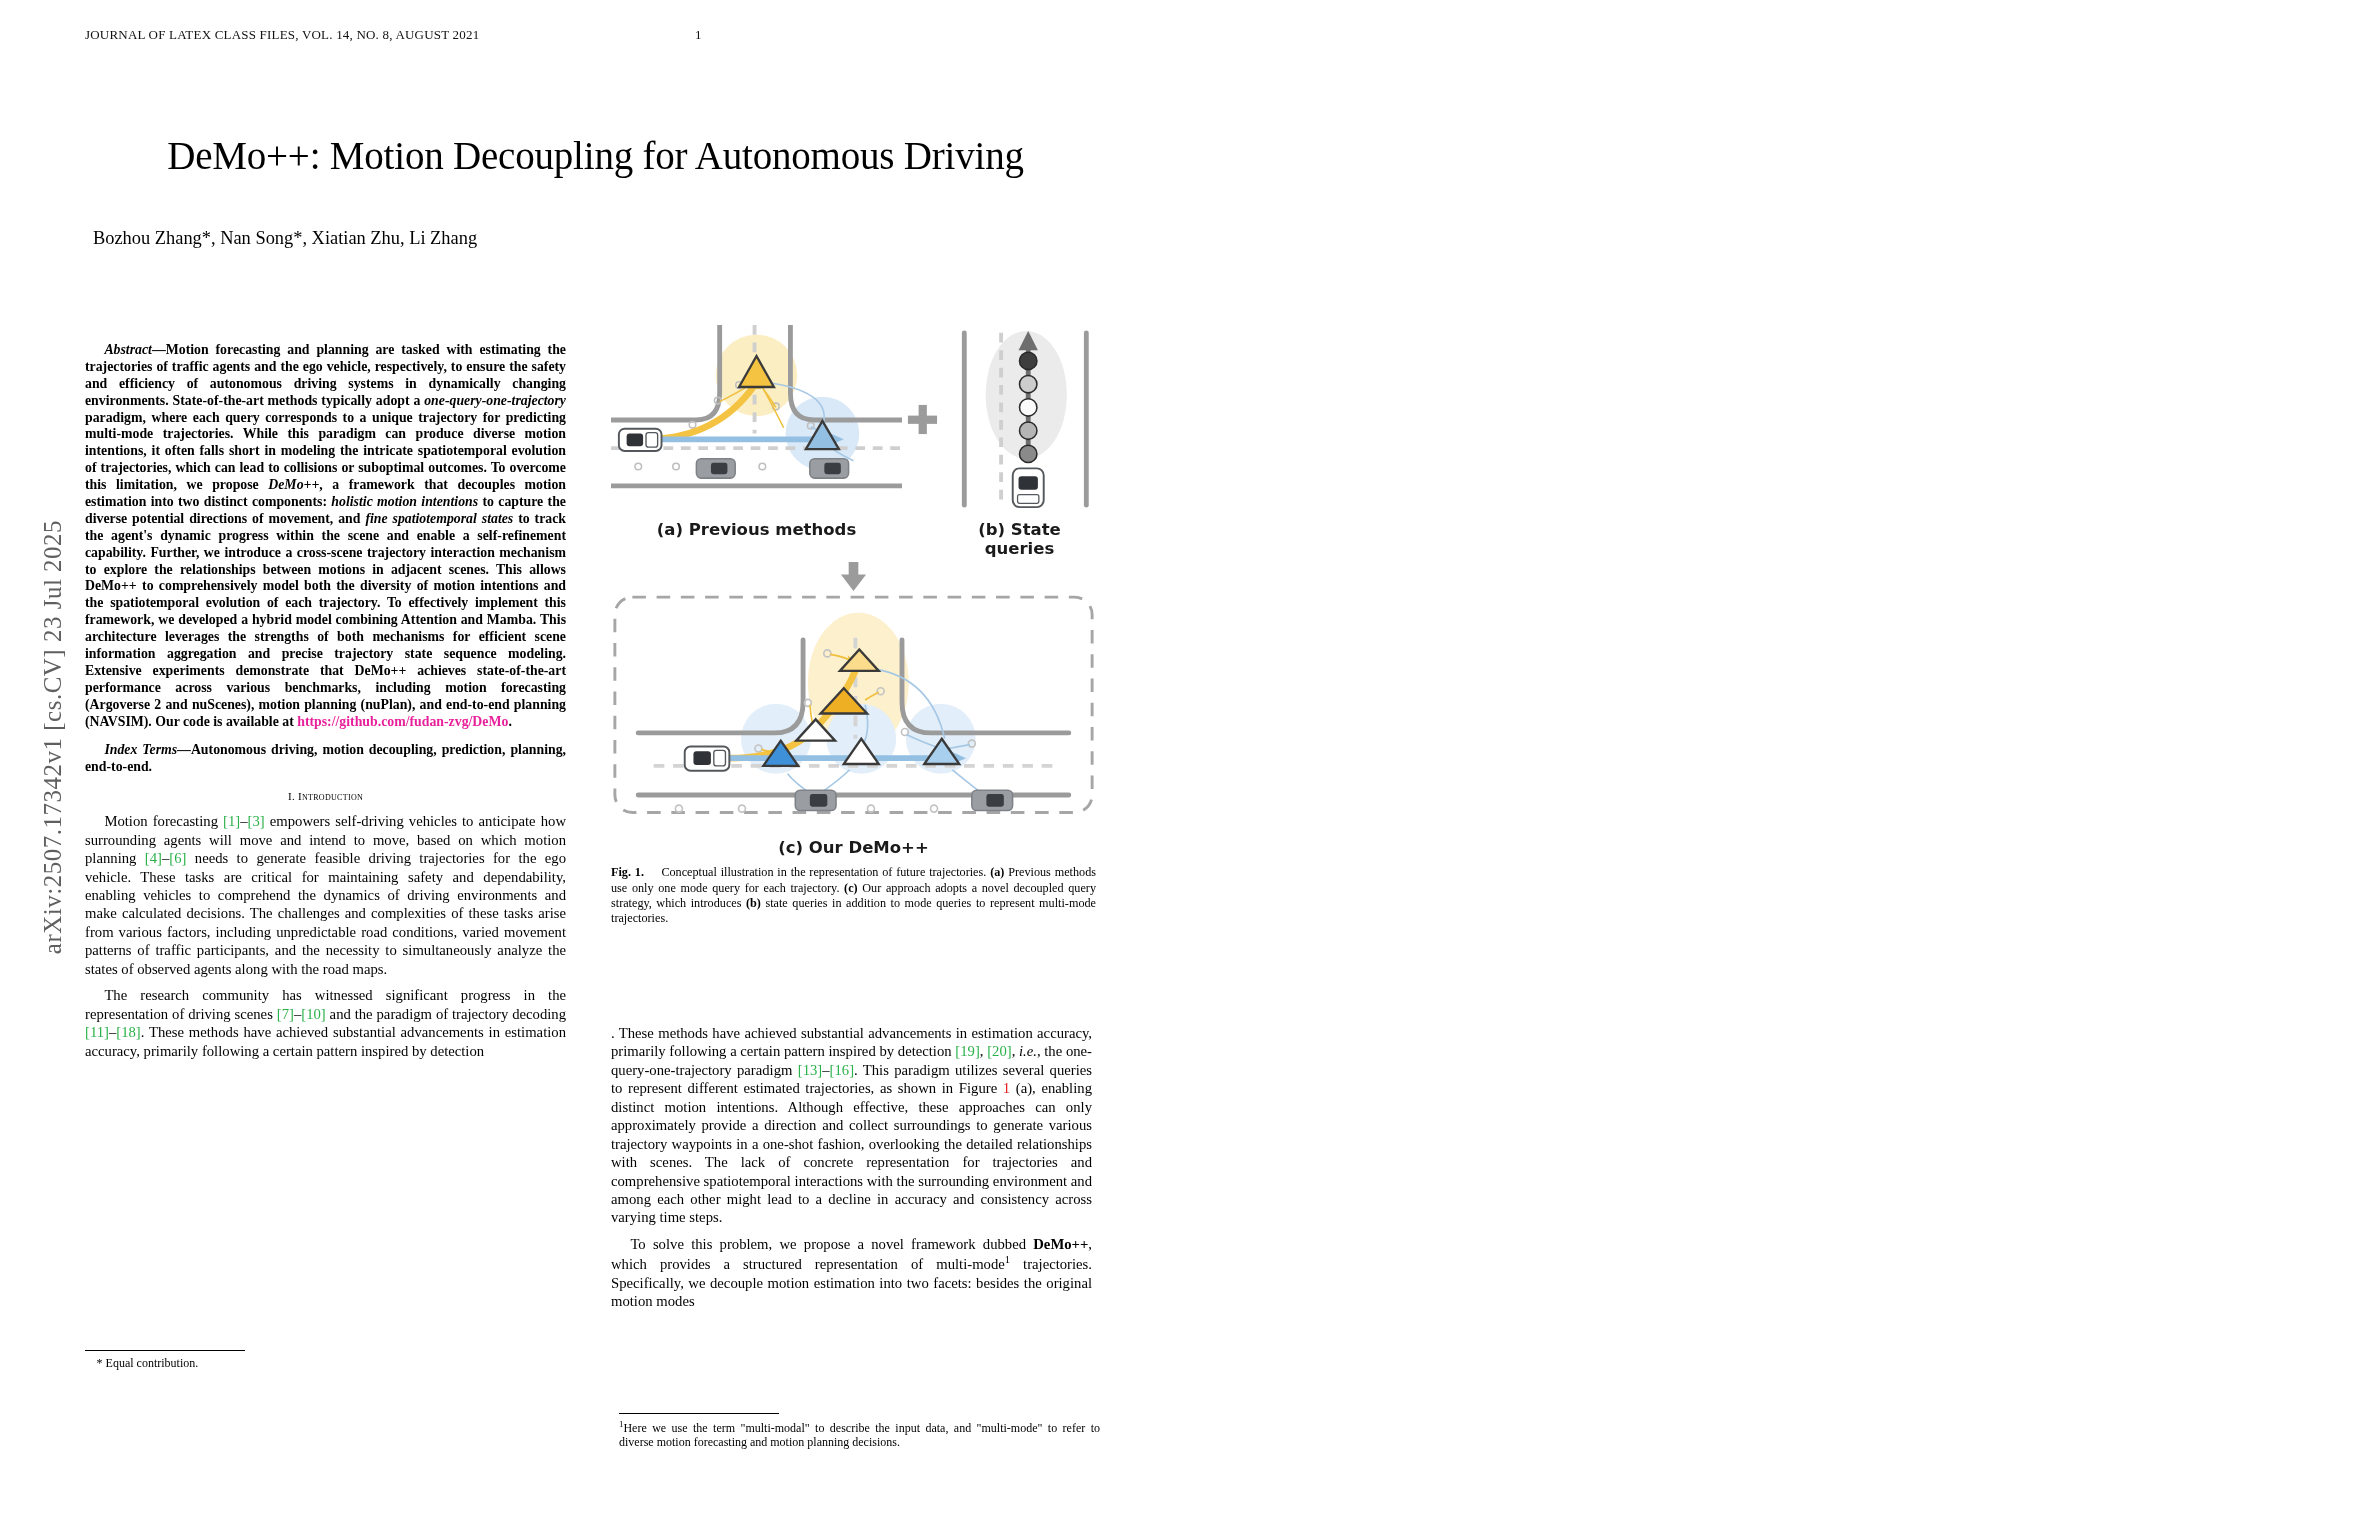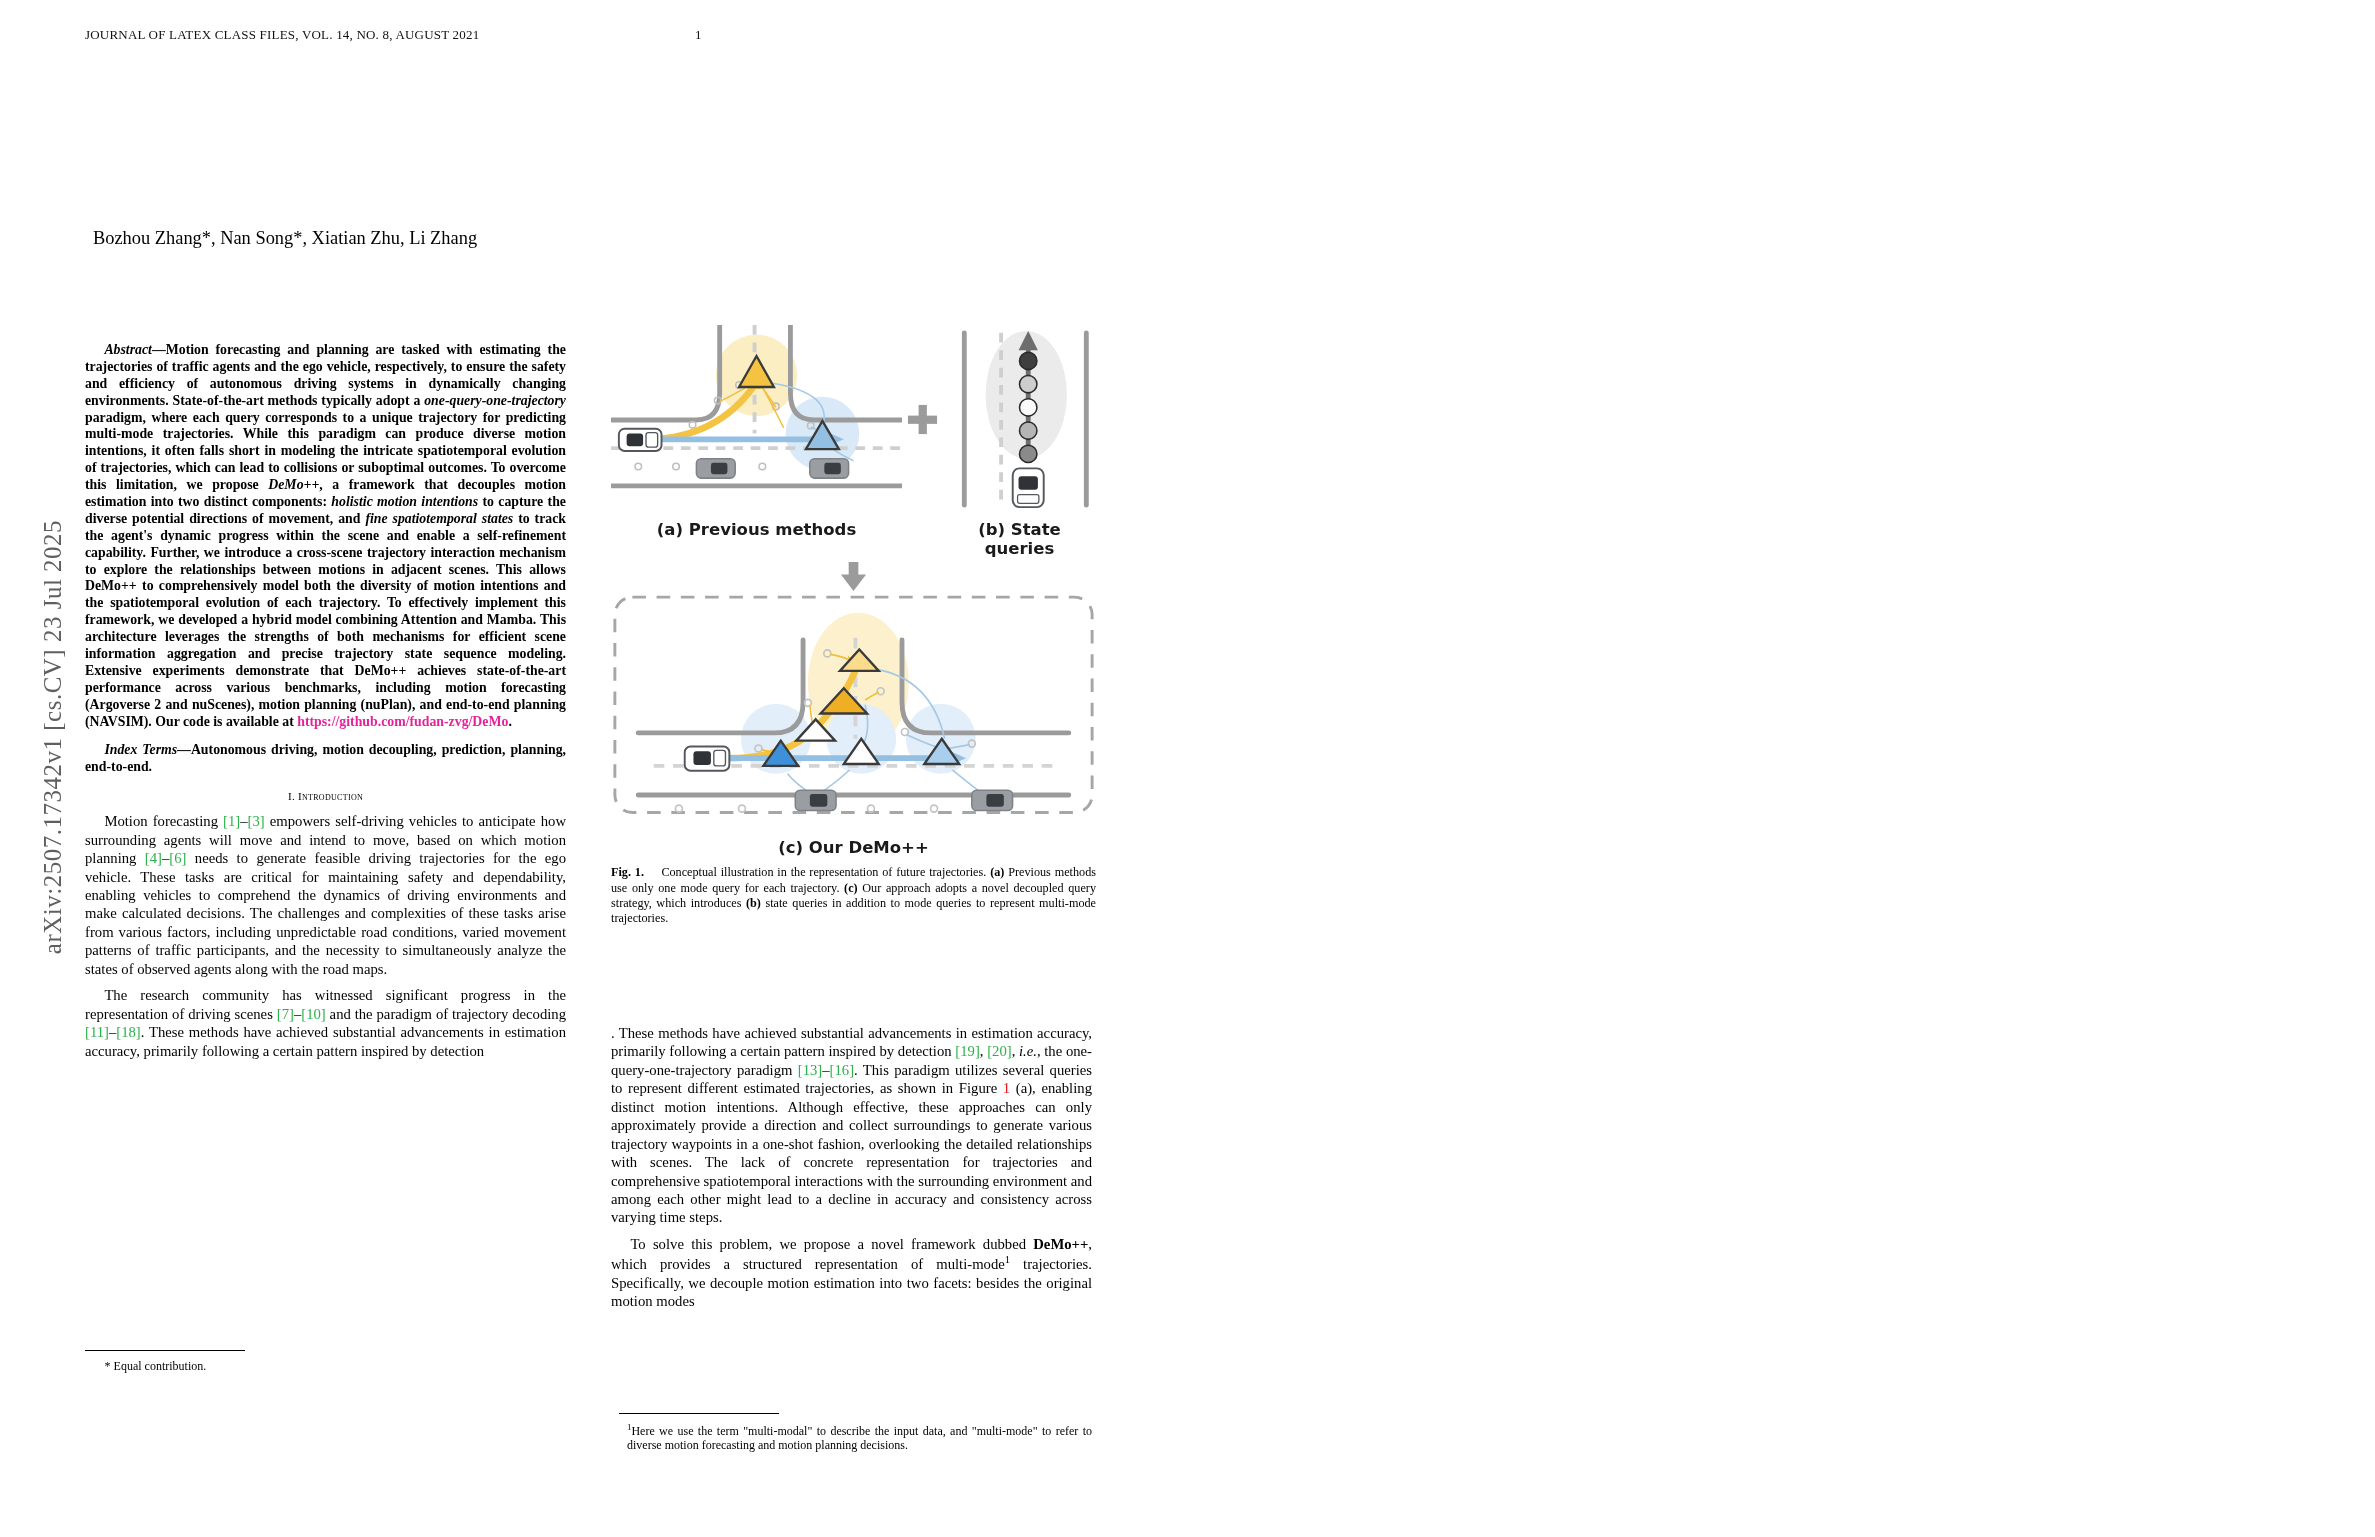--- a/index.html
+++ b/index.html
@@ -130,21 +130,21 @@
     border-top: 1px solid #000;
     width: 160px;
     margin: 8.7px 0 4.9px 0;
   }
   .footnote {
     font-size: 12px;
     line-height: 1.2;
     text-align: justify;
     text-indent: 0;
   }
-  .footnote p { text-indent: 11.6px; margin: 8px; }
+  .footnote p { text-indent: 11.6px; margin: 0; }
   .footnote p.ni { text-indent: 0; }
 
   
   .figure-box {
     position: absolute;
     left: 611px;
     top: 325px;
     width: 485px;
   }
   .fig-caption {
@@ -171,20 +171,21 @@
 
 <div class="spread">
 
   <div class="page page-left">
 
     <div class="runhead runhead-left">JOURNAL OF LATEX CLASS FILES, VOL. 14, NO. 8, AUGUST 2021</div>
     <div class="pagenum pagenum-1">1</div>
 
     <div class="arxiv-stamp">arXiv:2507.17342v1  [cs.CV]  23 Jul 2025</div>
 
+    <h1 class="title">DeMo++: Motion Decoupling for Autonomous Driving</h1>
     <div class="authors">Bozhou Zhang*, Nan Song*, Xiatian Zhu, Li Zhang</div>
 
     <div class="col colA" style="top:342px; width:481px;">
       <p class="abstract"><span class="lead">Abstract</span><span>—Motion forecasting and planning are tasked with estimating the trajectories of traffic agents and the ego vehicle, respectively, to ensure the safety and efficiency of autonomous driving systems in dynamically changing environments. State-of-the-art methods typically adopt a </span><span class="it">one-query-one-trajectory</span><span> paradigm, where each query corresponds to a unique trajectory for predicting multi-mode trajectories. While this paradigm can produce diverse motion intentions, it often falls short in modeling the intricate spatiotemporal evolution of trajectories, which can lead to collisions or suboptimal outcomes. To overcome this limitation, we propose </span><span class="it">DeMo++</span><span>, a framework that decouples motion estimation into two distinct components: </span><span class="it">holistic motion intentions</span><span> to capture the diverse potential directions of movement, and </span><span class="it">fine spatiotemporal states</span><span> to track the agent's dynamic progress within the scene and enable a self-refinement capability. Further, we introduce a cross-scene trajectory interaction mechanism to explore the relationships between motions in adjacent scenes. This allows DeMo++ to comprehensively model both the diversity of motion intentions and the spatiotemporal evolution of each trajectory. To effectively implement this framework, we developed a hybrid model combining Attention and Mamba. This architecture leverages the strengths of both mechanisms for efficient scene information aggregation and precise trajectory state sequence modeling. Extensive experiments demonstrate that DeMo++ achieves state-of-the-art performance across various benchmarks, including motion forecasting (Argoverse 2 and nuScenes), motion planning (nuPlan), and end-to-end planning (NAVSIM). Our code is available at </span><span class="link">https://github.com/fudan-zvg/DeMo</span><span>.</span></p>
 
       <p class="abstract" style="margin-top:11.6px;"><span class="lead">Index Terms</span><span>—Autonomous driving, motion decoupling, prediction, planning, end-to-end.</span></p>
 
       <p class="sec-head">I.  Introduction</p>
 
       <p><span>Motion forecasting </span><span class="cite">[1]</span><span>–</span><span class="cite">[3]</span><span> empowers self-driving vehicles to anticipate how surrounding agents will move and intend to move, based on which motion planning </span><span class="cite">[4]</span><span>–</span><span class="cite">[6]</span><span> needs to generate feasible driving trajectories for the ego vehicle. These tasks are critical for maintaining safety and dependability, enabling vehicles to comprehend the dynamics of driving environments and make calculated decisions. The challenges and complexities of these tasks arise from various factors, including unpredictable road conditions, varied movement patterns of traffic participants, and the necessity to simultaneously analyze the states of observed agents along with the road maps.</span></p>

